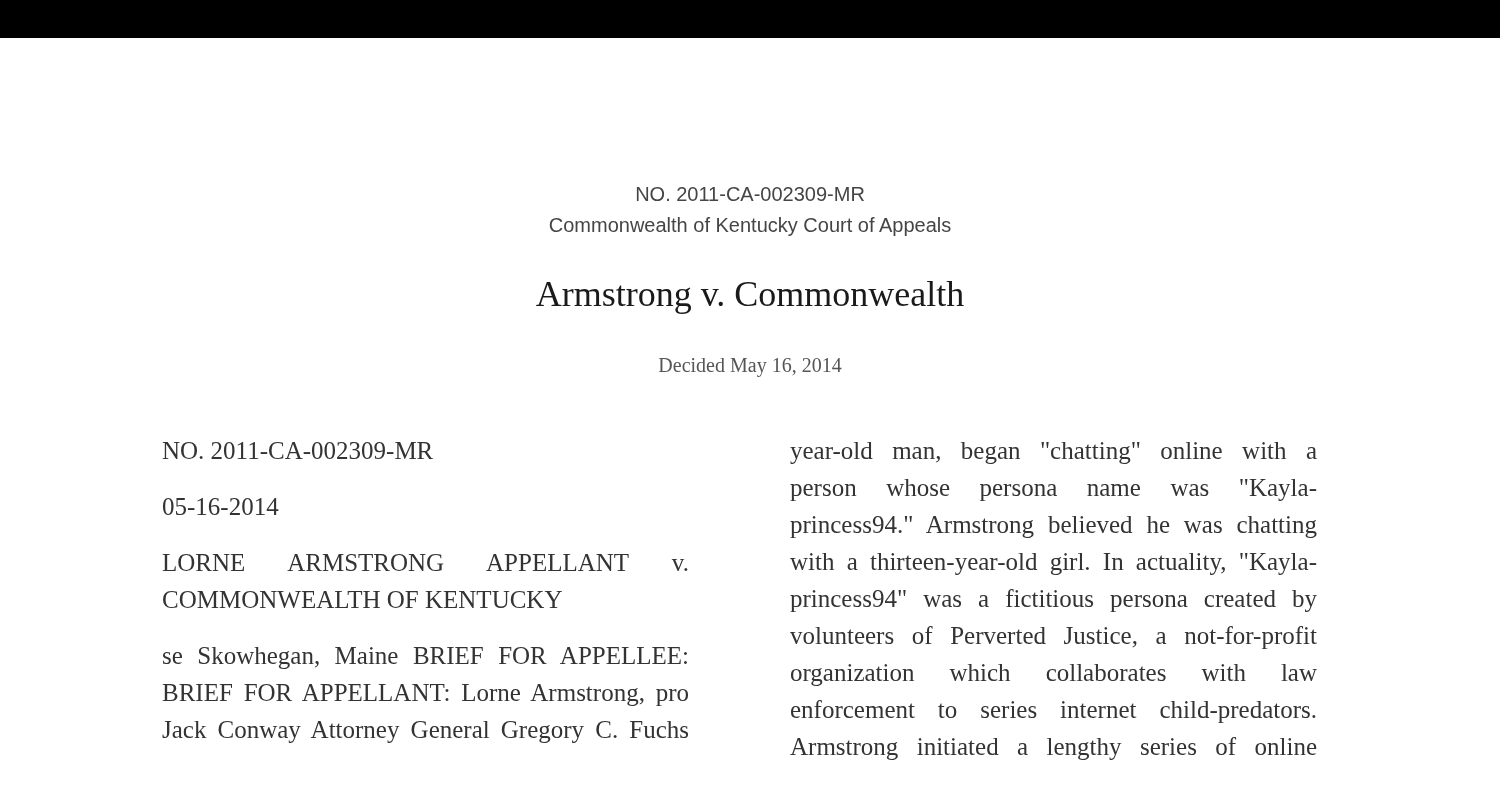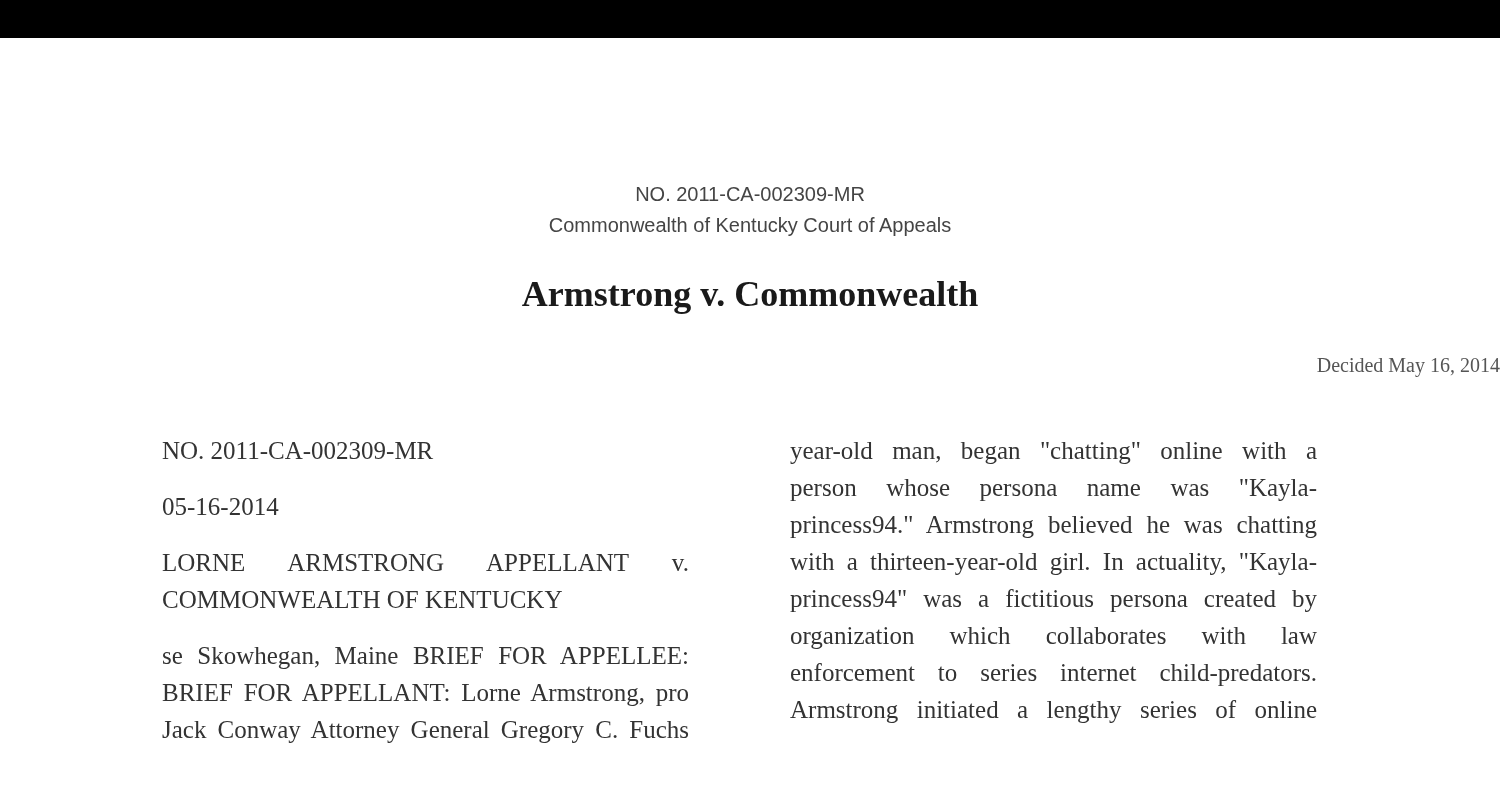--- a/index.html
+++ b/index.html
@@ -20,28 +20,28 @@
     text-align: center;
     font-family: "Liberation Sans", "DejaVu Sans", sans-serif;
     font-size: 20px; line-height: 31px;
     color: #454545;
   }
   .case-title {
     position: absolute; top: 272px; left: 0;
     width: 1500px; margin: 0;
     text-align: center;
     font-family: "Liberation Serif", "DejaVu Serif", serif;
-    font-weight: bold;
+    font-weight: normal;
     font-size: 36px; line-height: 44px;
     color: #1a1a1a;
   }
   .decided {
     position: absolute; top: 353px; left: 0;
     width: 1500px;
-    text-align: right;
+    text-align: center;
     font-family: "Liberation Serif", "DejaVu Serif", serif;
     font-size: 20px; line-height: 24px;
     color: #555555;
   }
   .columns {
     position: absolute; top: 432px; left: 162px;
     width: 1155px;
     display: flex;
     justify-content: space-between;
   }
@@ -93,20 +93,21 @@
           <div class="ln">Jack Conway Attorney General Gregory C. Fuchs</div>
         </div>
       </section>
     <section class="col">
         <div class="para cont">
           <div class="ln">year-old man, began "chatting" online with a</div>
           <div class="ln">person whose persona name was "Kayla-</div>
           <div class="ln">princess94." Armstrong believed he was chatting</div>
           <div class="ln">with a thirteen-year-old girl. In actuality, "Kayla-</div>
           <div class="ln">princess94" was a fictitious persona created by</div>
+          <div class="ln">volunteers of Perverted Justice, a not-for-profit</div>
           <div class="ln">organization which collaborates with law</div>
           <div class="ln">enforcement to series internet child-predators.</div>
           <div class="ln">Armstrong initiated a lengthy series of online</div>
         </div>
       </section>
   </main>
 
 </div>
 
 </body></html>

